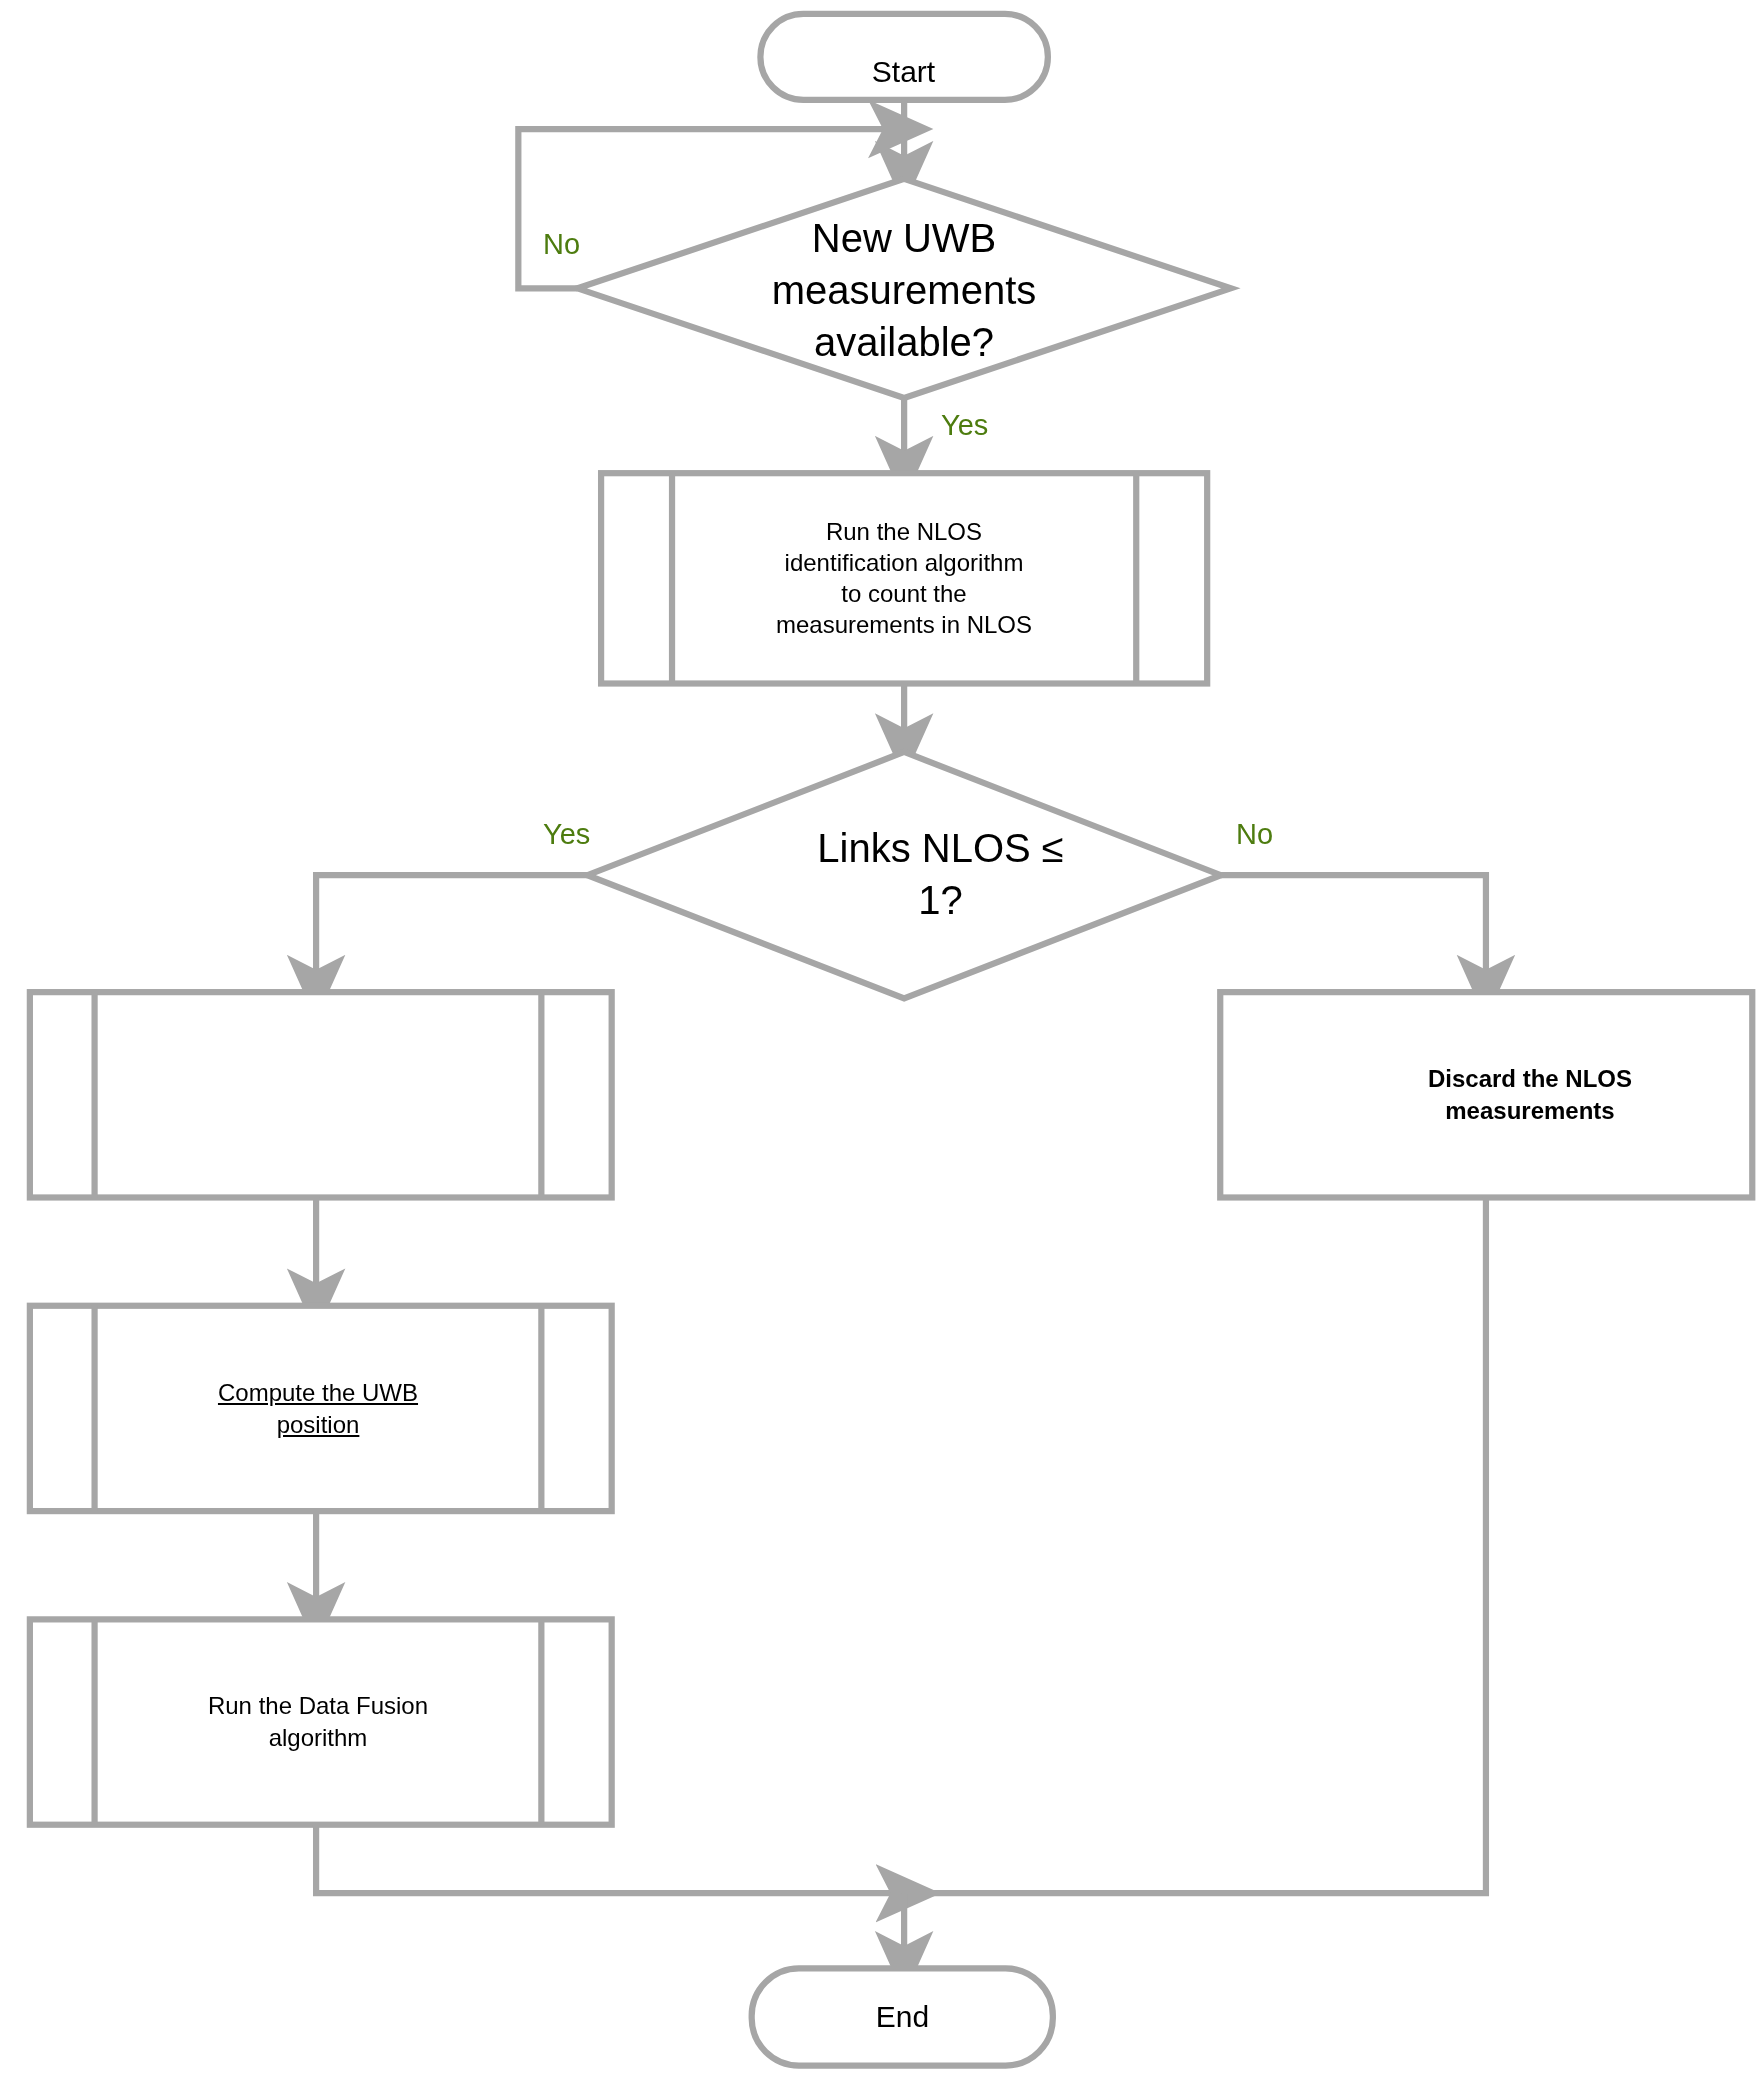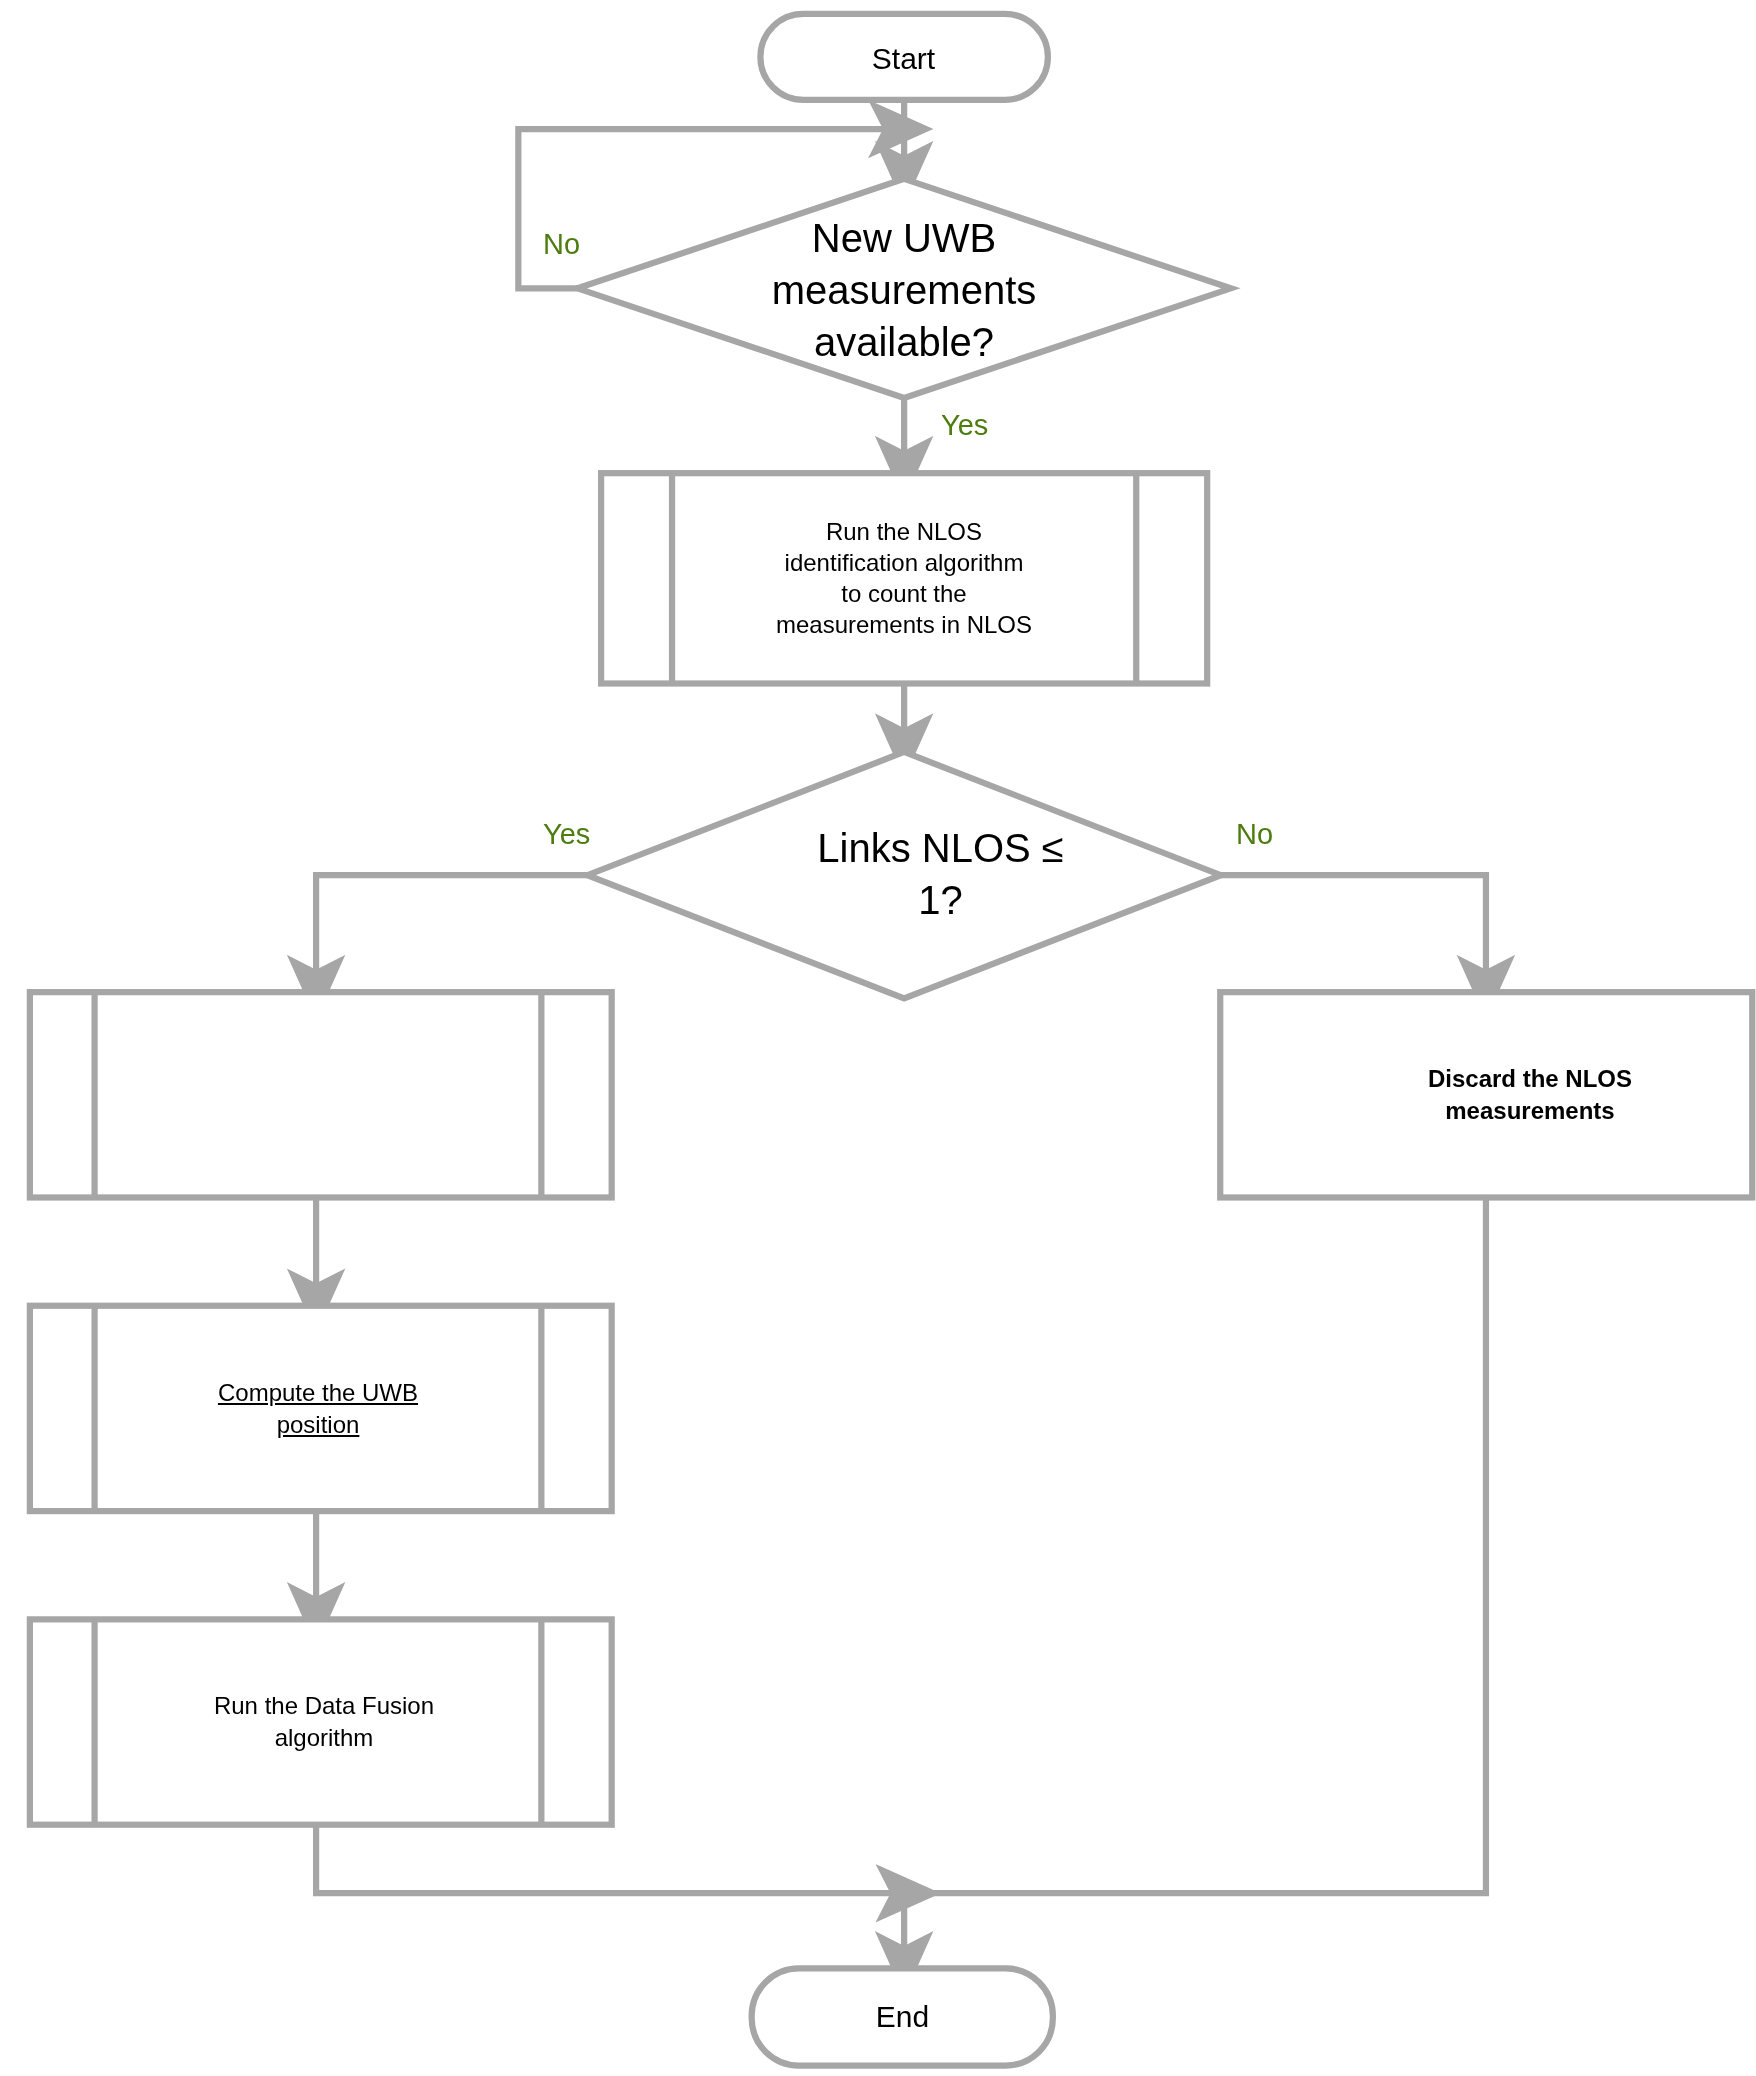--- a/index.html
+++ b/index.html
@@ -106,39 +106,39 @@
 
       <polyline points="2388,1924 2388,3042 1453,3042"></polyline>
 
       <line x1="1453" y1="3042" x2="1453" y2="3155" marker-end="url(#arrow)"></line>
 
       <rect x="1208" y="3163" width="484" height="156" rx="76" ry="76" fill="#FFFFFF"></rect>
 
     </g>
   </svg>
 
-  <div class="node-text terminal-text" style="left:760px; top:15px; width:287px; height:86px;text-align:center;">Start</div>
+  <div class="node-text terminal-text" style="left:760px; top:28px; width:287px; height:86px;text-align:center;">Start</div>
 
   <div class="node-text decision-text" style="left:702px; top:187px; width:404px; height:205px;">New UWB
 measurements
 available?</div>
 
   <div class="node-text process-text" style="left:673px; top:473px; width:462px; height:210px;">Run the NLOS
 identification algorithm
 to count the
 measurements in NLOS</div>
 
   <div class="node-text decision-text" style="left:763px; top:784px; width:355px; height:180px;">Links NLOS ≤
 1?</div>
 
 
   <div class="node-text process-text" style="left:96px; top:1306px; width:444px; height:205px;text-decoration:underline;">Compute the UWB
 position</div>
 
-  <div class="node-text process-text" style="left:102px; top:1619px; width:444px; height:205px;">Run the Data Fusion
+  <div class="node-text process-text" style="left:96px; top:1619px; width:444px; height:205px;">Run the Data Fusion
 algorithm</div>
 
   <div class="node-text process-text" style="left:1264px; top:992px; width:532px; height:205px;font-weight:bold;">Discard the NLOS
 measurements</div>
 
   <div class="node-text terminal-text" style="left:752px; top:1968px; width:301px; height:97px;">End</div>
 
   <div class="edge-label" style="left:543px; top:230px;">No</div>
 
   <div class="edge-label" style="left:941px; top:411px;">Yes</div>

